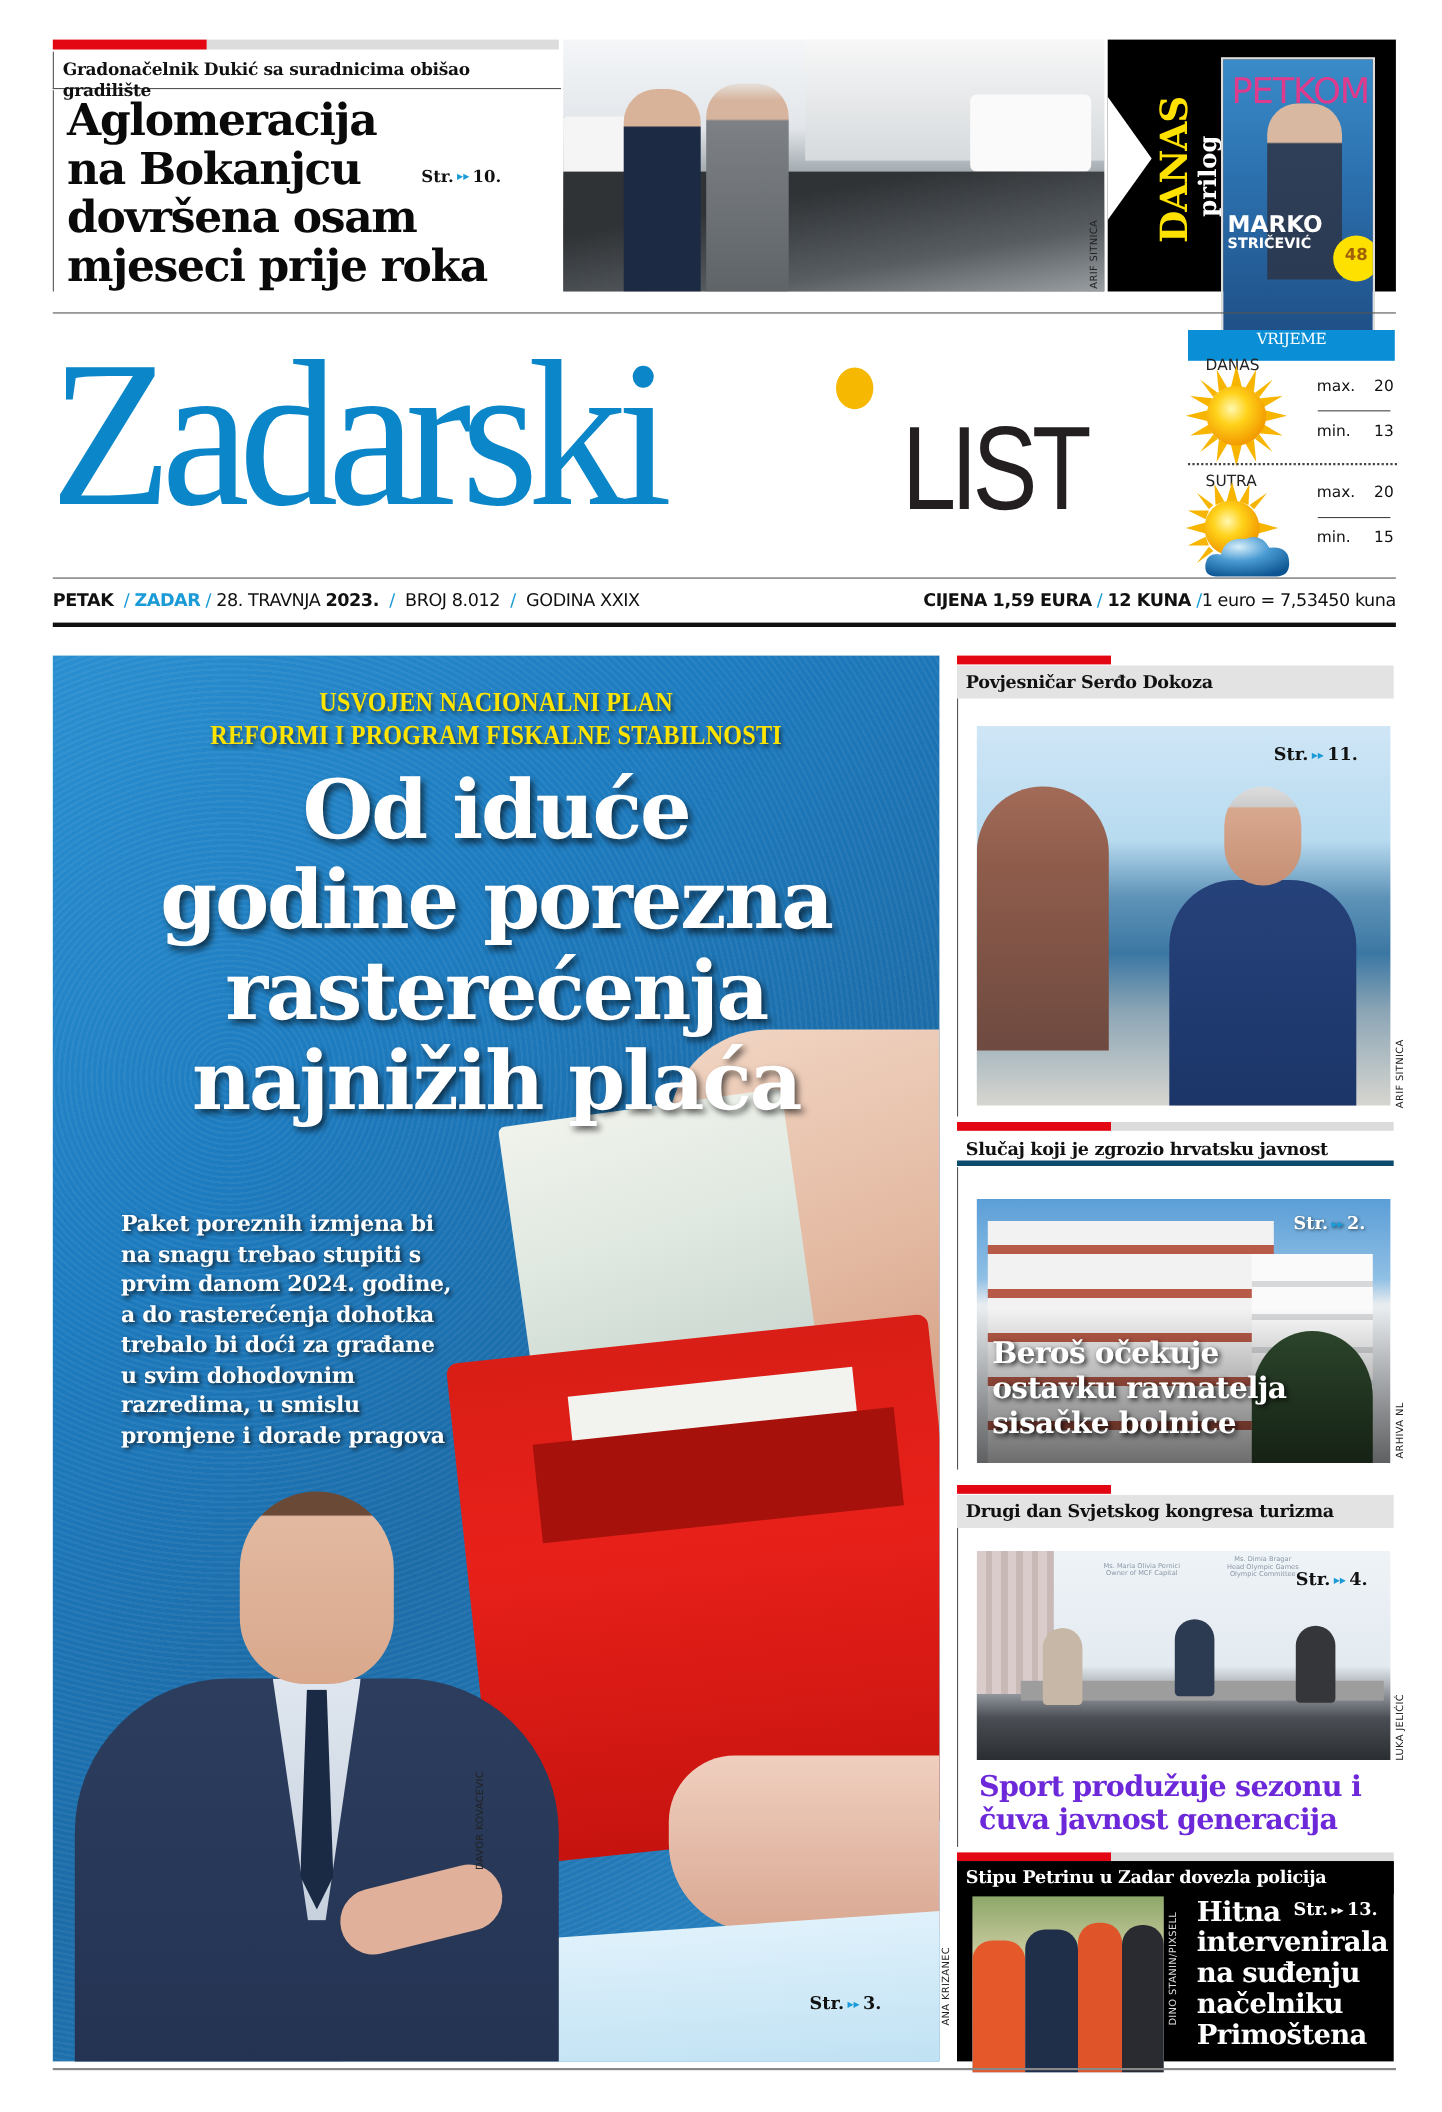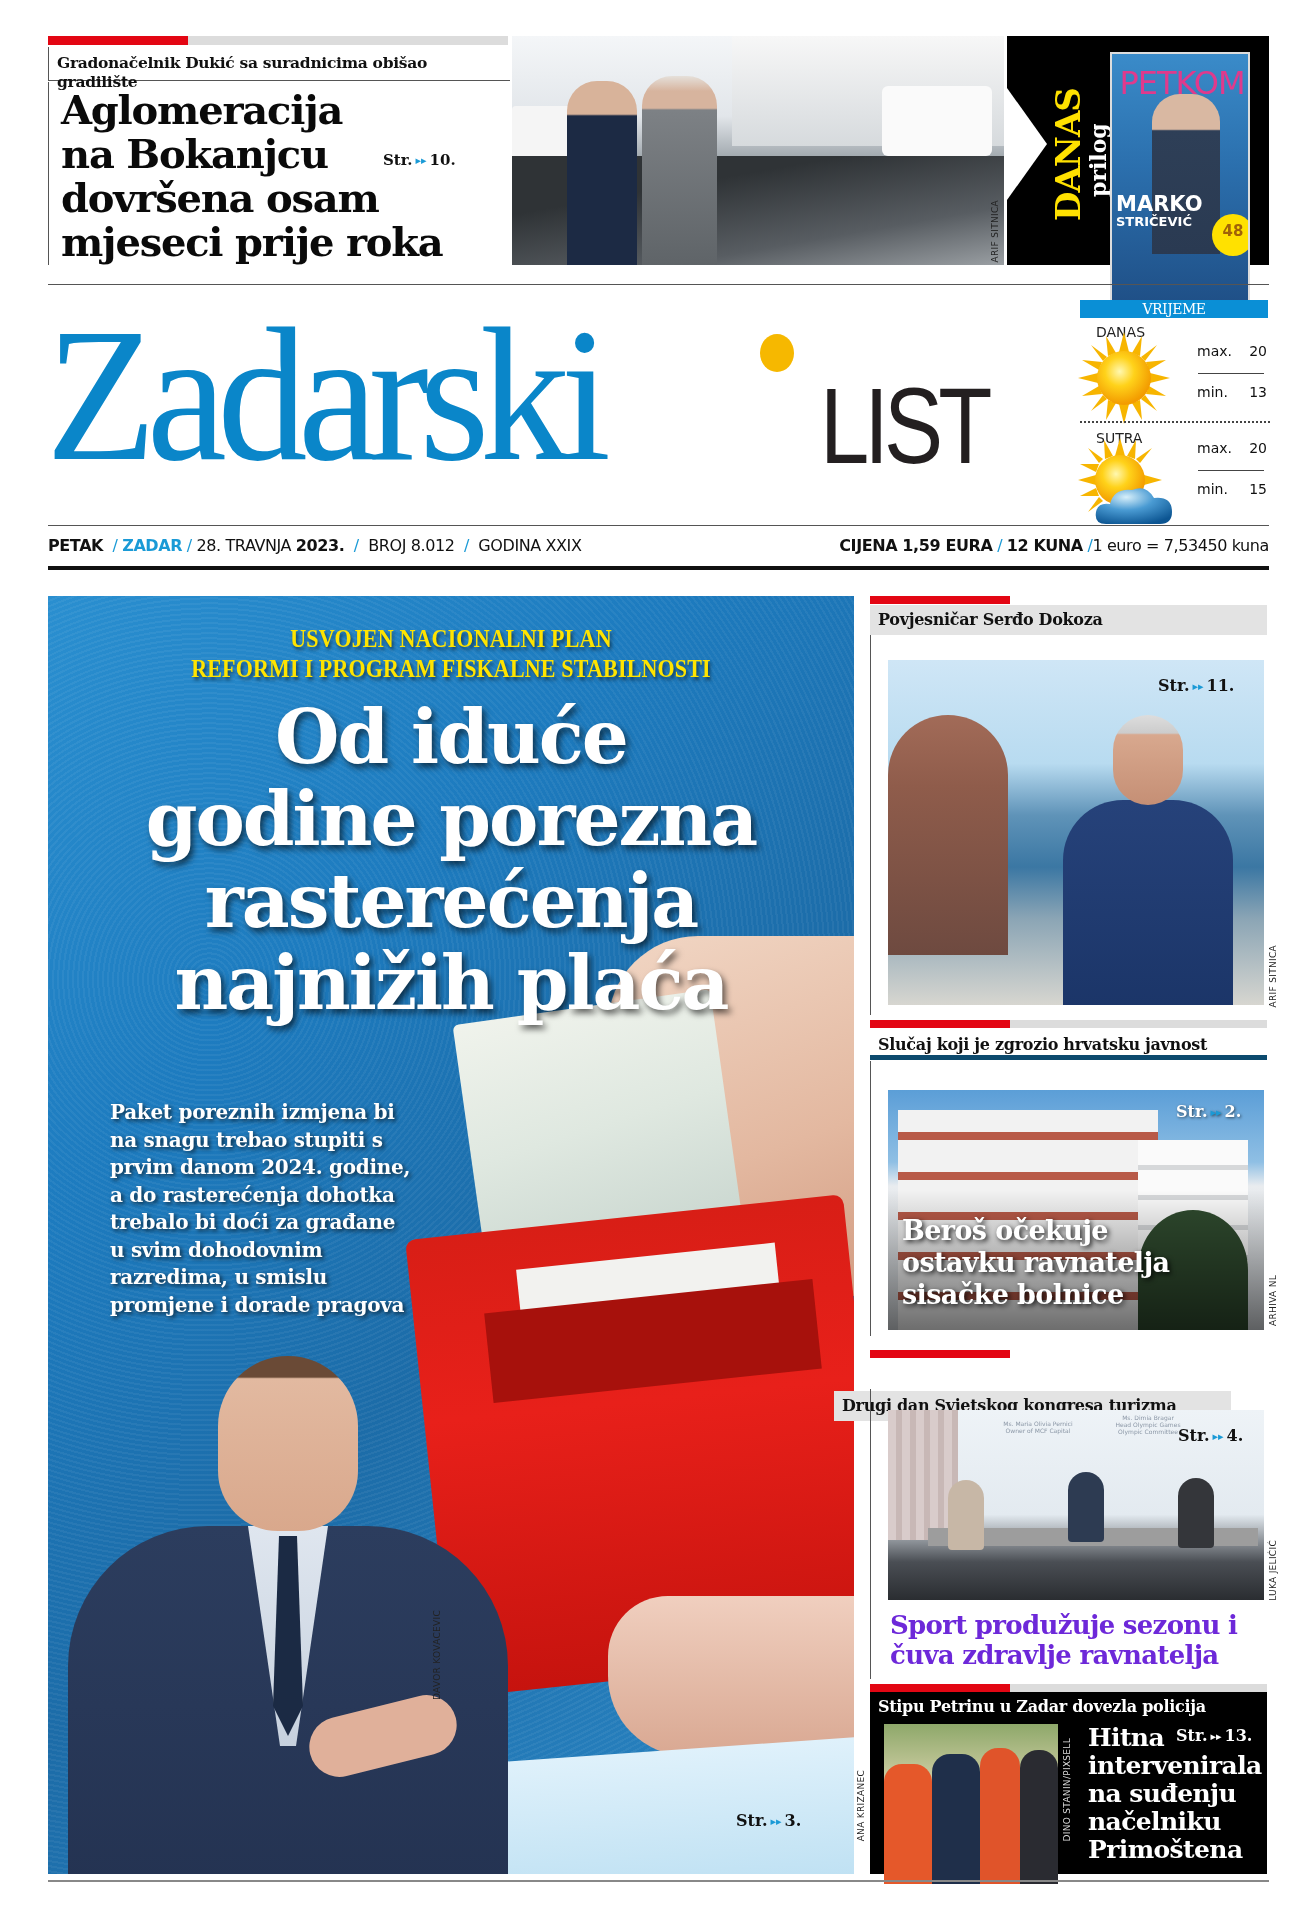--- a/index.html
+++ b/index.html
@@ -43,21 +43,21 @@
   .mag-name2 { position: absolute; left: 4px; top: 160px; font: bold 13px "DejaVu Sans", sans-serif; color: #fff; }
   .mag-badge { position: absolute; left: 100px; top: 160px; width: 42px; height: 42px; border-radius: 50%; background: #ffe100; text-align: center; font: bold 15px "DejaVu Sans", sans-serif; color: #a16207; padding-top: 8px; }
 
   .hr-top { left: 48px; top: 284px; width: 1221px; height: 1px; background: #555; }
 
   
   .mast-zadarski { left: 46px; top: 300px; font: 190px/190px "Liberation Serif", serif; color: #0a86c9; letter-spacing: -10px; transform: scaleX(0.95); transform-origin: left; }
   .mast-dot { left: 760px; top: 334px; width: 34px; height: 38px; border-radius: 50%; background: #f6b800; }
   .mast-list { left: 820px; top: 372px; font: 108px/108px "Liberation Sans", sans-serif; color: #231f20; letter-spacing: -6px; transform: scaleX(0.82); transform-origin: left; }
 
-  .wx-head { left: 1080px; top: 300px; width: 188px; height: 18px; background: #0a8fd6; color: #fff; text-align: center; font: 14px/18px "DejaVu Serif", serif; letter-spacing: -0.5px; }
+  .wx-head { left: 1080px; top: 300px; width: 188px; height: 28px; background: #0a8fd6; color: #fff; text-align: center; font: 14px/18px "DejaVu Serif", serif; letter-spacing: -0.5px; }
   .wx-day { font: 14px "DejaVu Sans", sans-serif; color: #222; }
   .wx-maxmin { font: 14px "DejaVu Sans", sans-serif; color: #111; width: 70px; display: flex; justify-content: space-between; }
   .wx-line { height: 1px; background: #444; width: 66px; }
   .wx-dots { left: 1080px; top: 421px; width: 190px; border-top: 2px dotted #444; }
 
   .date-hr { left: 48px; top: 525px; width: 1221px; height: 1px; background: #555; }
   .dateline { left: 48px; top: 536px; font: 16px "DejaVu Sans", sans-serif; letter-spacing: -0.4px; color: #111; white-space: nowrap; }
   .dateline b { font-weight: bold; }
   .dateline .blue { color: #1a9ad6; }
   .priceline { right: 42px; top: 536px; font: 16px "DejaVu Sans", sans-serif; letter-spacing: -0.4px; white-space: nowrap; }
@@ -343,36 +343,36 @@
   <div class="side-str white" style="left:288px;top:12px;"><span>Str.</span><span class="arrow">▸▸</span><span>2.</span></div>
   <div class="side-hl" style="left:14px;top:125px;">
     <span>Beroš očekuje</span>
     <span>ostavku ravnatelja</span>
     <span>sisačke bolnice</span>
   </div>
 </a>
 <div class="abs credit-v" style="left:1268px;top:1275px;">ARHIVA NL</div>
 
 <div class="abs side-red" style="left:870px;top:1350px;"></div>
-<div class="abs side-kicker grey" style="left:834px;top:1359px;margin-top:32px;">Drugi dan Svjetskog kongresa turizma</div>
+<div class="abs side-kicker grey" style="left:870px;top:1359px;">Drugi dan Svjetskog kongresa turizma</div>
 <div class="abs side-frame" style="left:870px;top:1389px;height:290px;"></div>
 <a class="abs side-photo p3">
   <div class="curtain"></div>
   <div class="sign" style="left:100px;top:10px;width:100px;">Ms. Maria Olivia Pernici<br>Owner of MCF Capital</div>
   <div class="sign" style="left:210px;top:4px;width:100px;">Ms. Dimia Bragar<br>Head Olympic Games<br>Olympic Committee</div>
   <div class="stage"></div>
   <div class="pp" style="left:60px;top:70px;background:#c7b7a6;"></div>
   <div class="pp" style="left:180px;top:62px;background:#2d3b52;"></div>
   <div class="pp" style="left:290px;top:68px;background:#34363a;"></div>
   <div class="side-str" style="left:290px;top:16px;"><span>Str.</span><span class="arrow">▸▸</span><span>4.</span></div>
 </a>
 <div class="abs credit-v" style="left:1268px;top:1540px;">LUKA JELIĆIĆ</div>
 <a class="abs" style="left:890px;top:1610px;font:bold 26px/30px 'DejaVu Serif',serif;letter-spacing:-0.7px;color:#6d28d9;">
   <span style="display:block;white-space:nowrap;">Sport produžuje sezonu i</span>
-  <span style="display:block;white-space:nowrap;">čuva zdravlje ravnatelja</span>
+  <span style="display:block;white-space:nowrap;">čuva javnost generacija</span>
 </a>
 
 <div class="abs side-red" style="left:870px;top:1684px;"></div>
 <div class="abs side-grey" style="left:1010px;top:1684px;"></div>
 <a class="abs" style="left:870px;top:1692px;width:397px;height:182px;background:#000;"></a>
 <div class="abs side-kicker black" style="left:870px;top:1692px;">Stipu Petrinu u Zadar dovezla policija</div>
 <div class="abs side-photo p4">
   <div class="pp" style="left:0;top:40px;width:48px;height:120px;background:#e5582a;"></div>
   <div class="pp" style="left:48px;top:30px;width:48px;height:130px;background:#1f2f4a;"></div>
   <div class="pp" style="left:96px;top:24px;width:40px;height:136px;background:#e0542a;"></div>

